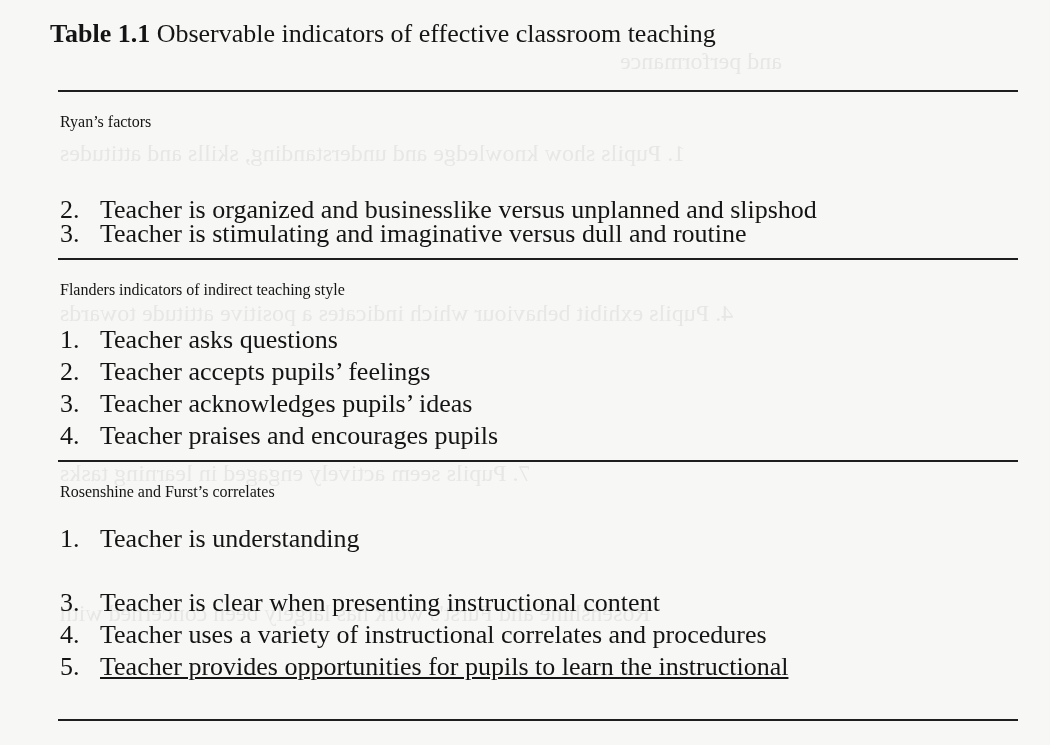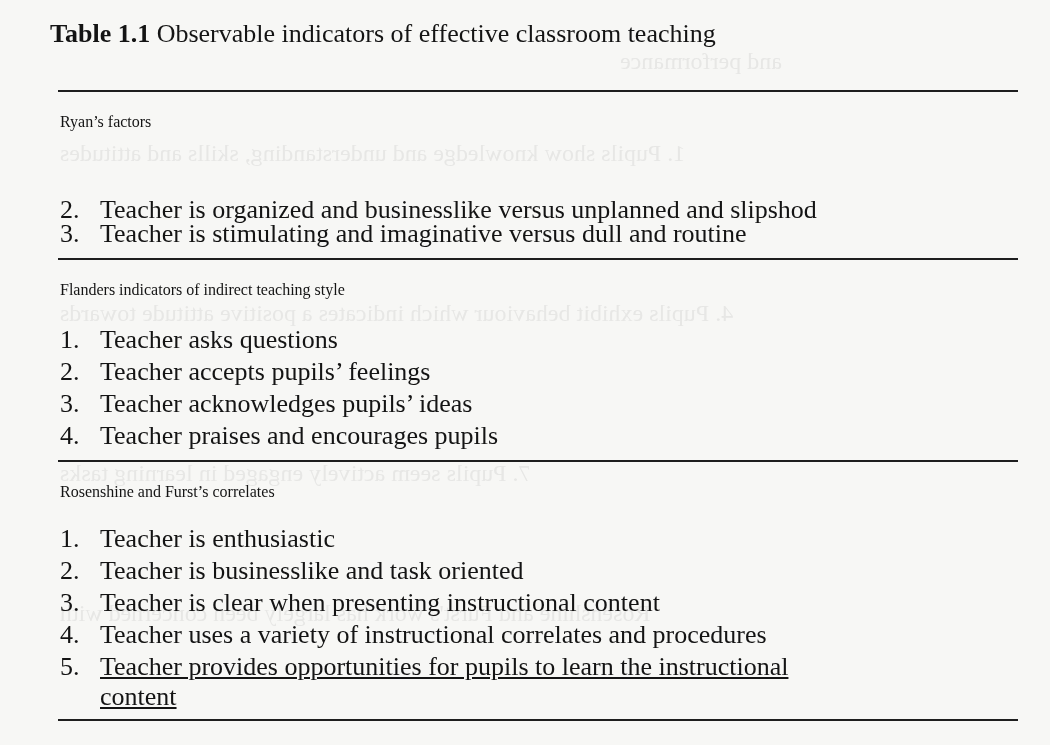--- a/index.html
+++ b/index.html
@@ -108,30 +108,26 @@
     <span class="num">3.</span><span>Teacher acknowledges pupils’ ideas</span>
   </div>
   <div class="item" style="top:421px;">
     <span class="num">4.</span><span>Teacher praises and encourages pupils</span>
   </div>
 
   <div class="rule" style="top:460px;"></div>
 
   <div class="section-heading" style="top:476px;">Rosenshine and Furst’s correlates</div>
   <div class="item" style="top:524px;">
-    <span class="num">1.</span><span>Teacher is enthusiastic</span>
-  </div>
-  <div class="item" style="top:556px;">
-    <span class="num">2.</span><span>Teacher is businesslike and task oriented</span>
+    <span class="num">1.</span><span>Teacher is understanding</span>
   </div>
   <div class="item" style="top:588px;">
     <span class="num">3.</span><span>Teacher is clear when presenting instructional content</span>
   </div>
   <div class="item" style="top:620px;">
     <span class="num">4.</span><span>Teacher uses a variety of instructional correlates and procedures</span>
   </div>
   <div class="item" style="top:652px;text-decoration:underline;">
     <span class="num">5.</span><span>Teacher provides opportunities for pupils to learn the instructional</span>
-    <span class="cont">content</span>
   </div>
 
   <div class="rule" style="top:719px;"></div>
 </div>
 
 </body></html>

